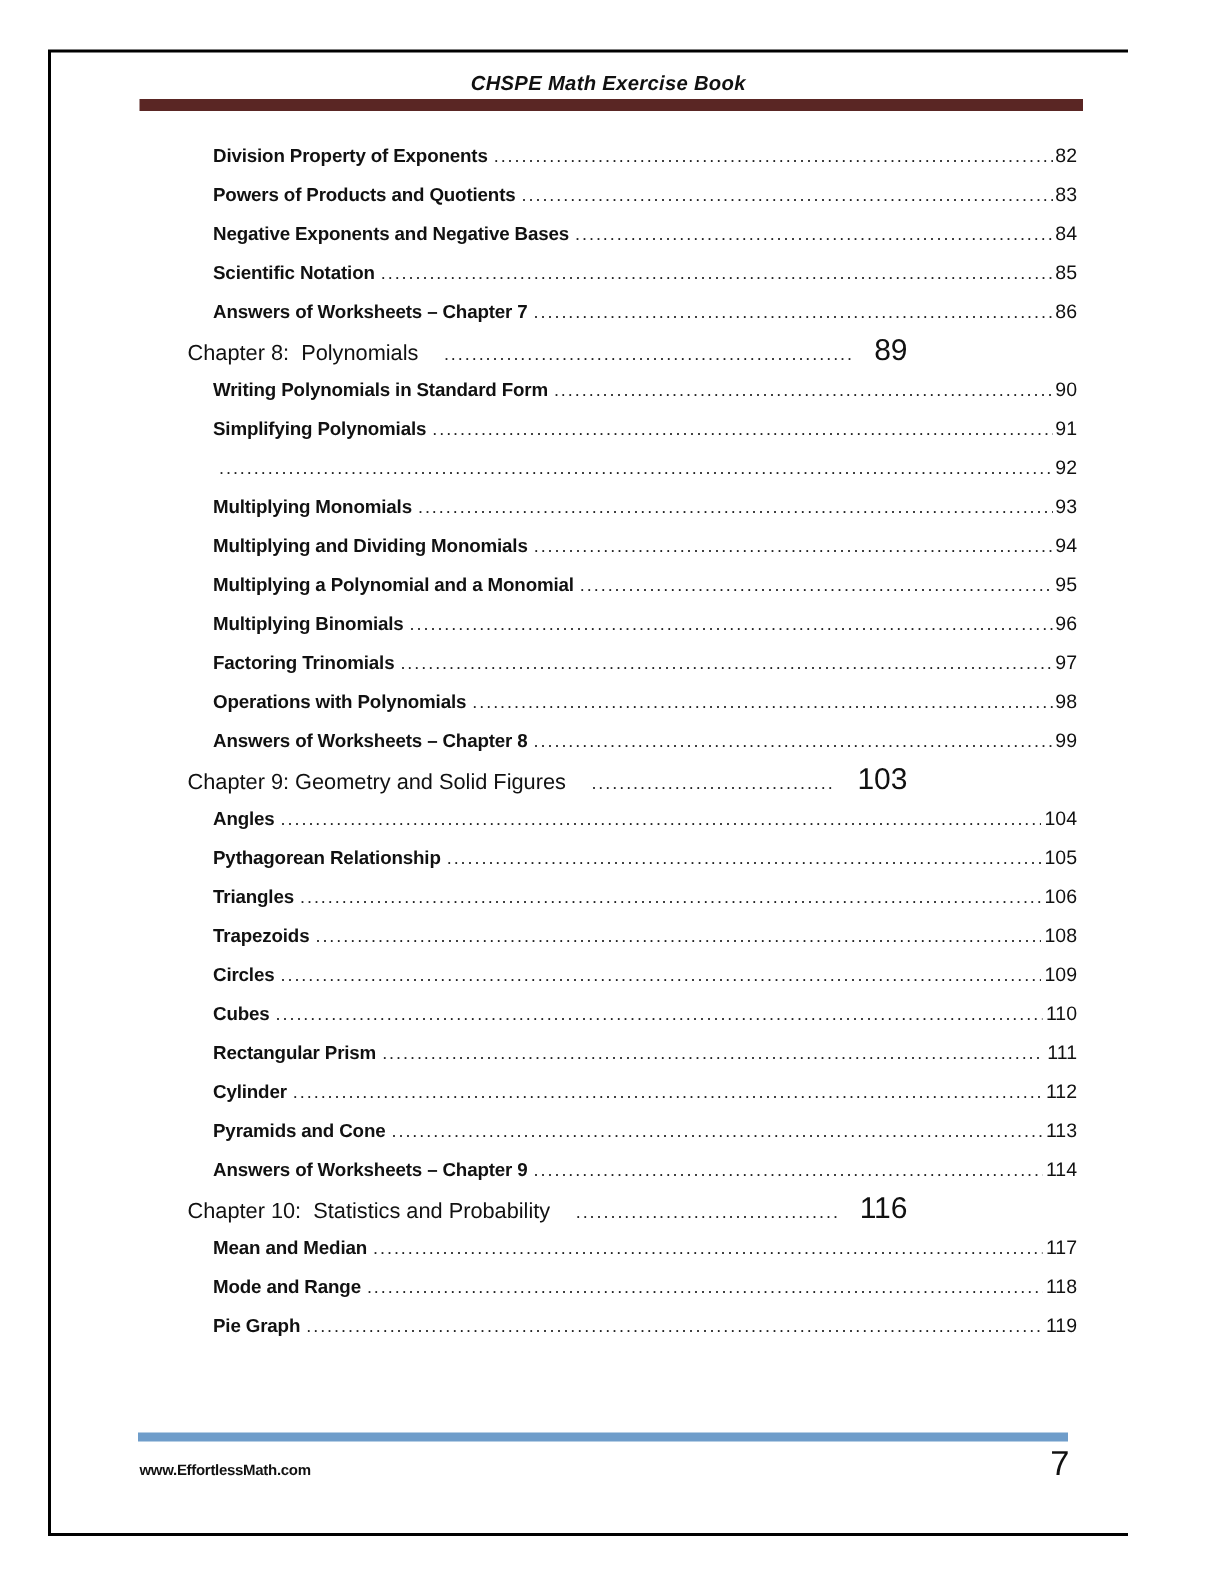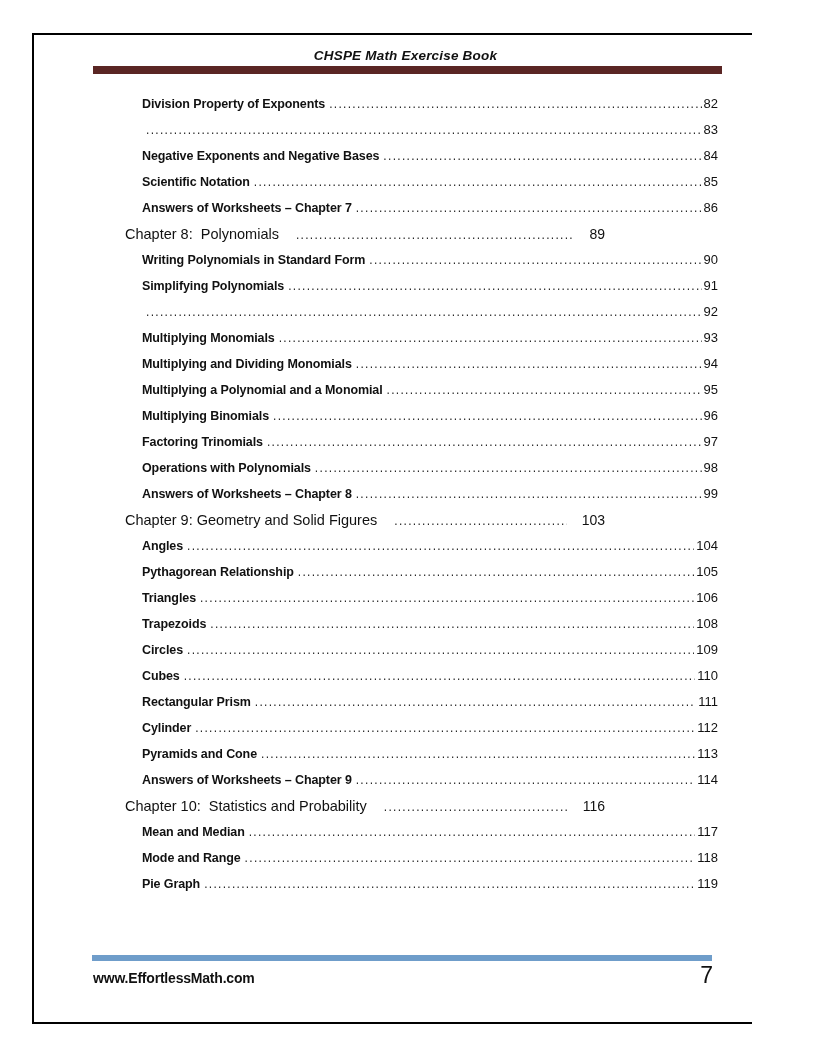--- a/index.html
+++ b/index.html
@@ -85,42 +85,42 @@
   }
   .toc-row.chapter {
     width: 480px;
     padding-left: 0;
     font-weight: normal;
     font-size: 14.5px;
     letter-spacing: 0;
     gap: 13px;
   }
   .toc-row.chapter .pagenum {
-    font-size: 14px;
+    font-size: 20px;
   }
   .blue-bar {
     position: absolute;
     left: 92px;
     top: 955px;
     width: 620px;
     height: 6px;
     background: #6f9dca;
   }
   .footer-row {
     position: absolute;
     left: 93px;
     top: 962px;
     width: 620px;
     height: 34px;
     display: flex;
     justify-content: space-between;
     align-items: baseline;
   }
   .footer-site {
-    font-size: 14px;
+    font-size: 10px;
     font-weight: bold;
     letter-spacing: -0.2px;
   }
   .footer-pagenum {
     font-size: 23px;
     font-weight: normal;
     font-family: "Liberation Sans", sans-serif;
   }
 </style>
 </head>
@@ -133,20 +133,21 @@
 
   <div class="maroon-bar"></div>
 
   <div class="toc" id="toc-list">
       <div class="toc-row">
       <span class="label">Division Property of Exponents</span>
       <span class="dots"></span>
       <span class="pagenum">82</span>
     </div>
       <div class="toc-row">
+      <span class="label">Powers of Products and Quotients</span>
       <span class="dots"></span>
       <span class="pagenum">83</span>
     </div>
       <div class="toc-row">
       <span class="label">Negative Exponents and Negative Bases</span>
       <span class="dots"></span>
       <span class="pagenum">84</span>
     </div>
       <div class="toc-row">
       <span class="label">Scientific Notation</span>

